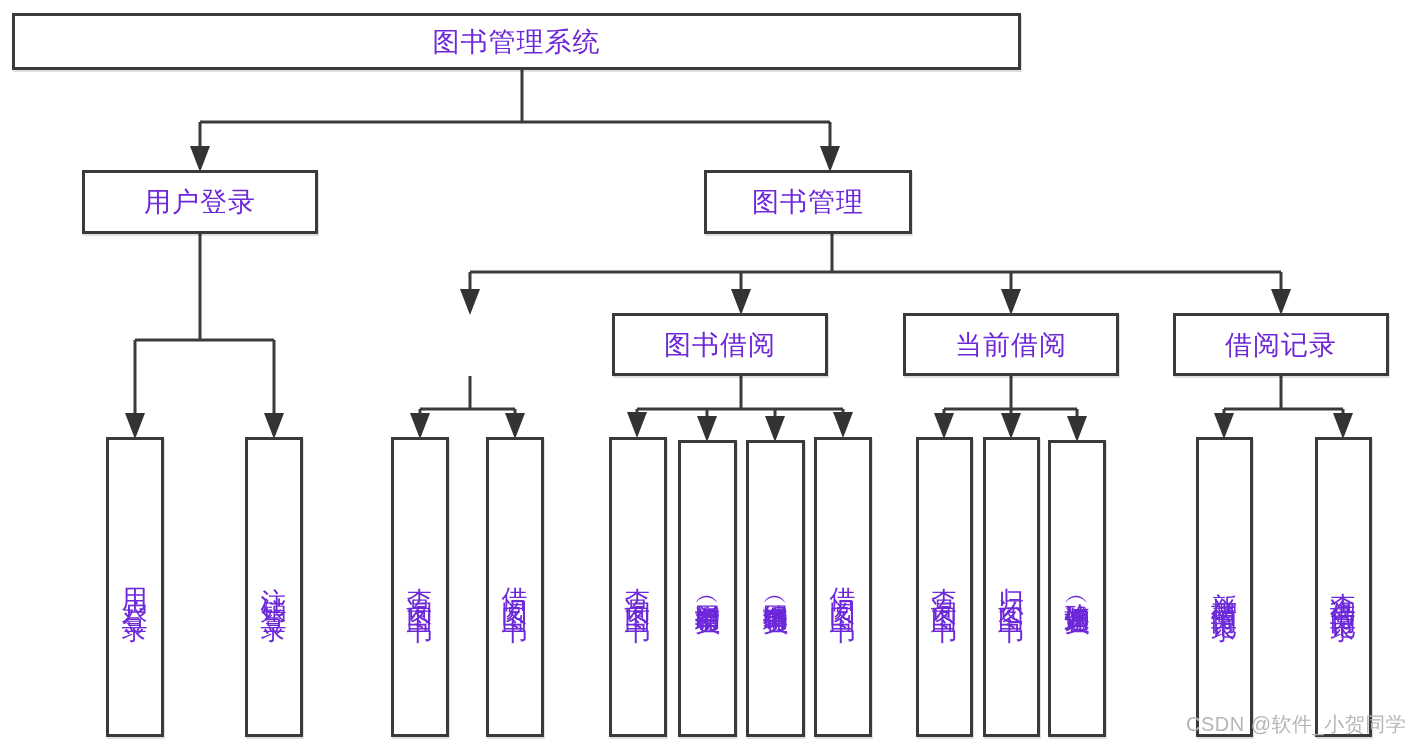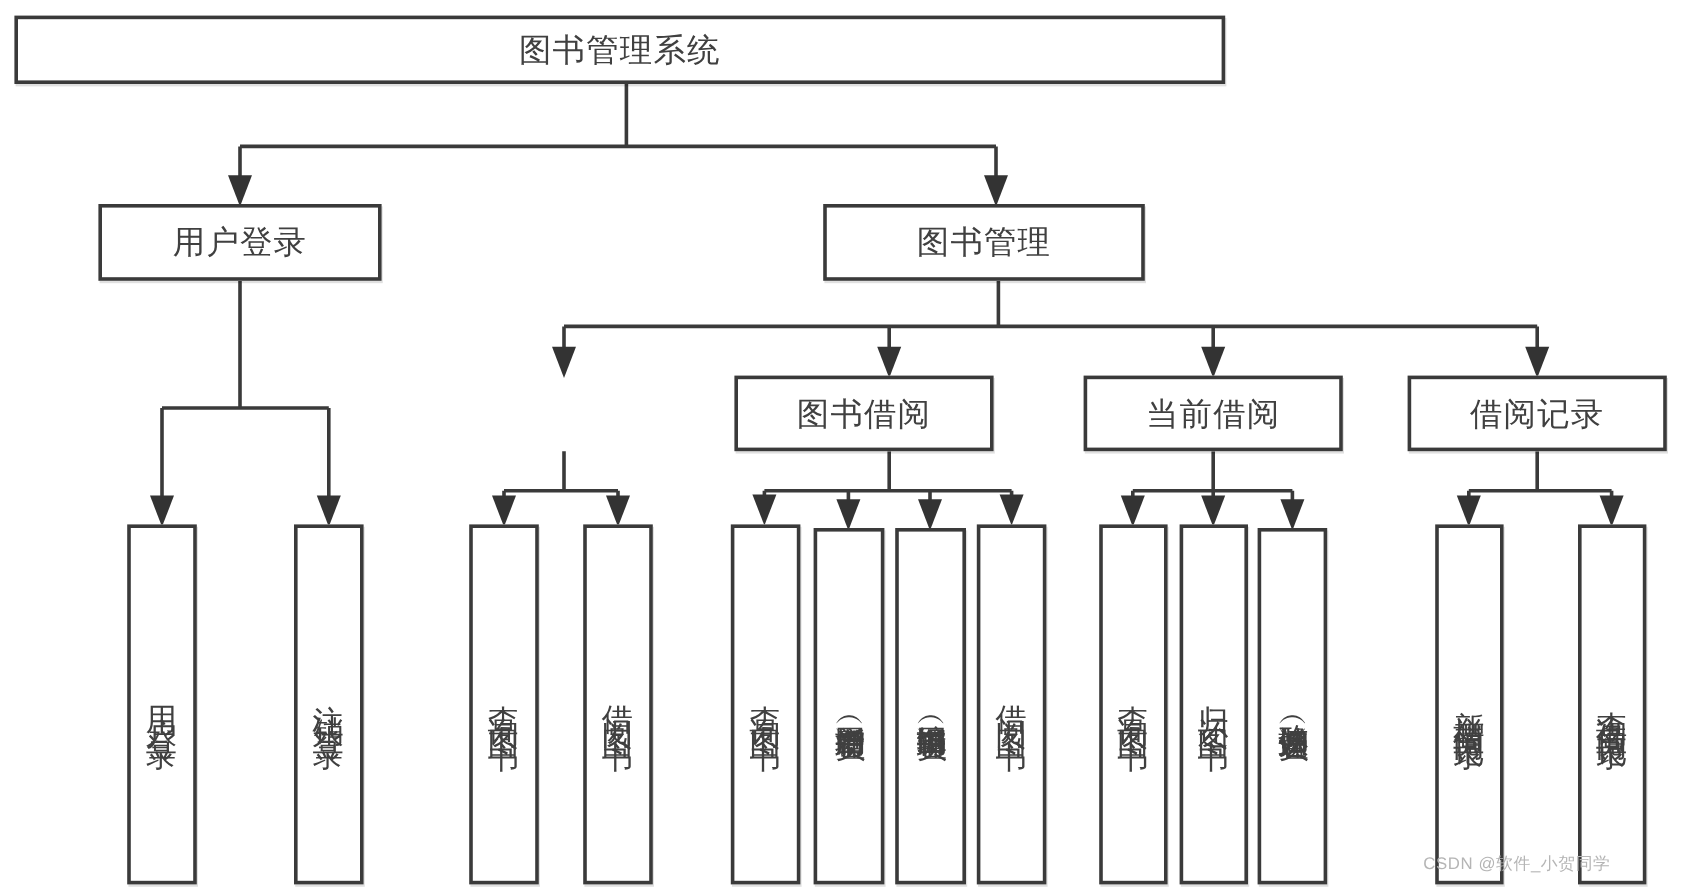--- a/index.html
+++ b/index.html
@@ -25,42 +25,42 @@
   .box {
     position: absolute;
     box-sizing: border-box;
     background: #ffffff;
     border: 3px solid #3a3a3a;
     box-shadow: 1px 2px 0 rgba(0,0,0,0.12);
     display: flex;
     align-items: center;
     justify-content: center;
     z-index: 1;
-    color: #404040;
+    color: #6d28d9;
   }
   .h span {
     font-size: 27px;
     letter-spacing: 1px;
     white-space: nowrap;
   }
   .v .vtext {
     writing-mode: vertical-rl;
     text-orientation: mixed;
     font-size: 26px;
     letter-spacing: 10px;
     line-height: 1;
     white-space: nowrap;
   }
   .v.six .vtext { letter-spacing: 5px; }
   .v.tight .vtext { letter-spacing: 1px; font-size: 25px; }
   .watermark {
     position: absolute;
     left: 1186px;
     top: 711px;
-    font-size: 14px;
+    font-size: 20px;
     color: #b5b5b5;
     letter-spacing: 0.5px;
     white-space: nowrap;
     z-index: 2;
   }
 </style>
 </head>
 <body>
 
 <div class="canvas">
@@ -96,21 +96,21 @@
     </g>
   </svg>
 
   <div class="box h" style="left:12px;top:13px;width:1009px;height:57px">
     <span>图书管理系统</span>
   </div>
 
   <div class="box h" style="left:82px;top:170px;width:236px;height:64px">
     <span>用户登录</span>
   </div>
-  <div class="box h" style="left:686px;top:170px;width:268px;height:64px">
+  <div class="box h" style="left:704px;top:170px;width:208px;height:64px">
     <span>图书管理</span>
   </div>
 
   <div class="box h" style="left:612px;top:313px;width:216px;height:63px">
     <span>图书借阅</span>
   </div>
   <div class="box h" style="left:1173px;top:313px;width:216px;height:63px">
     <span>借阅记录</span>
   </div>
   <div class="box h" style="left:903px;top:313px;width:216px;height:63px">

